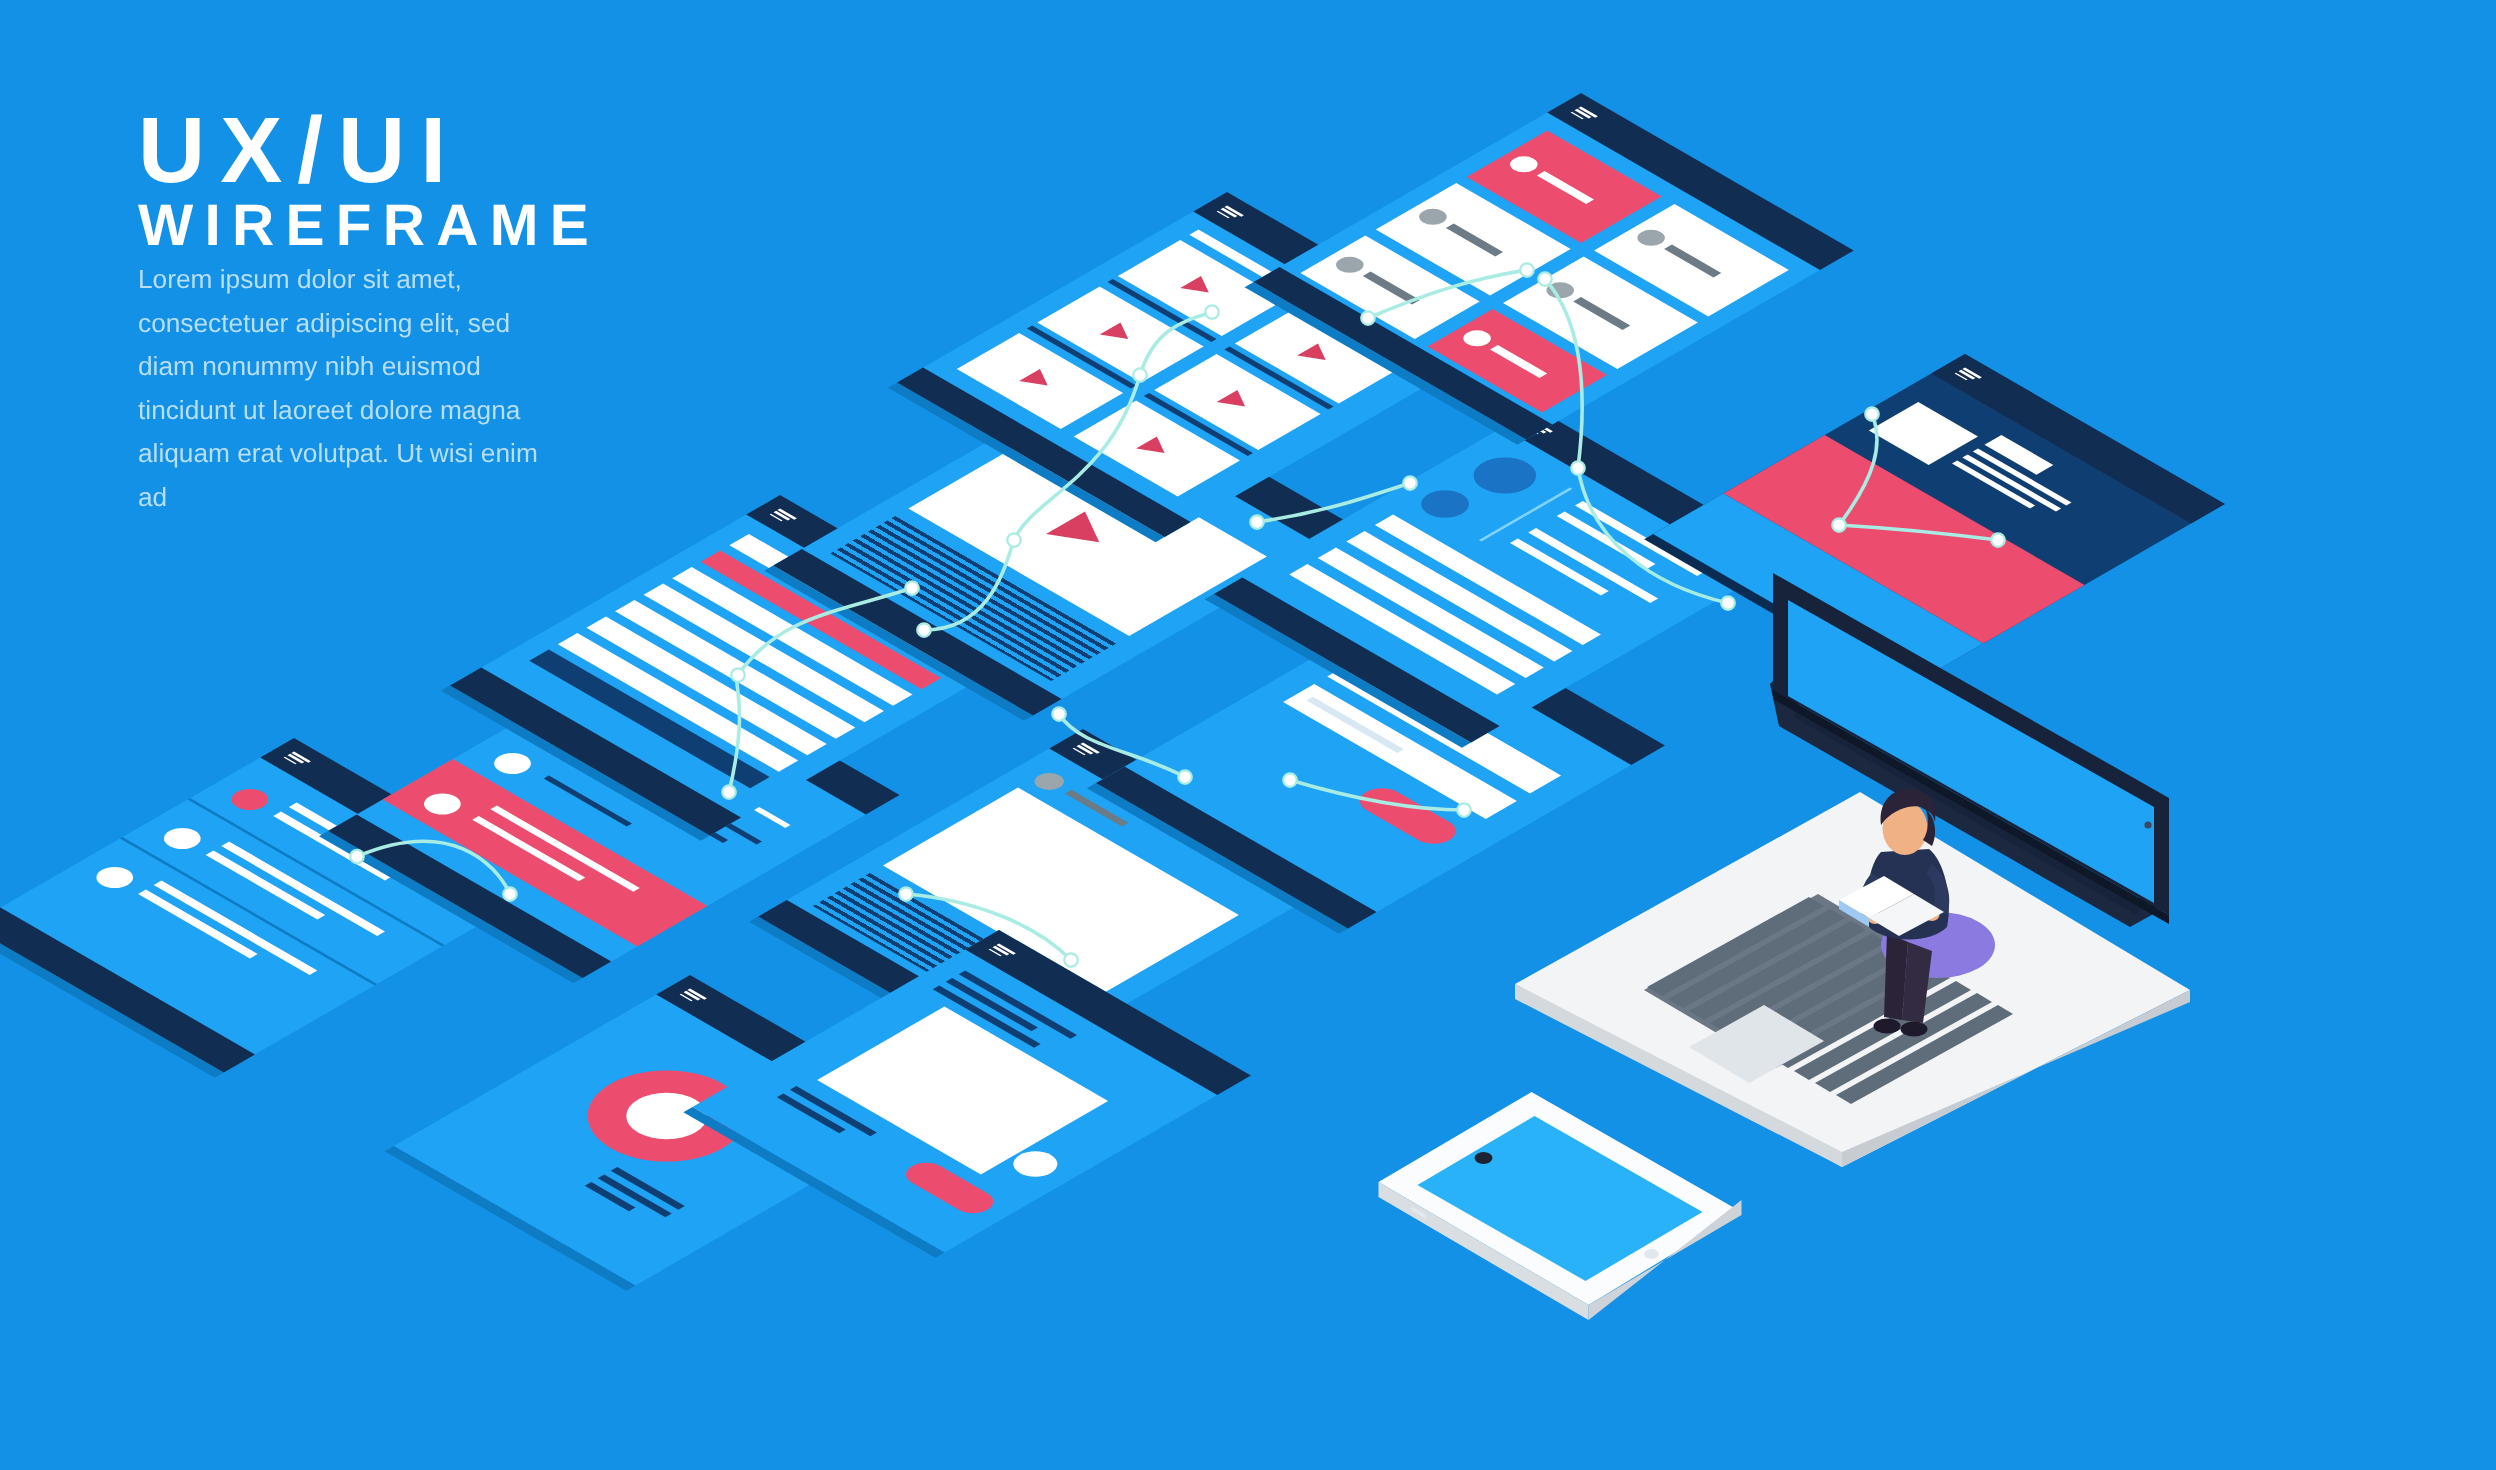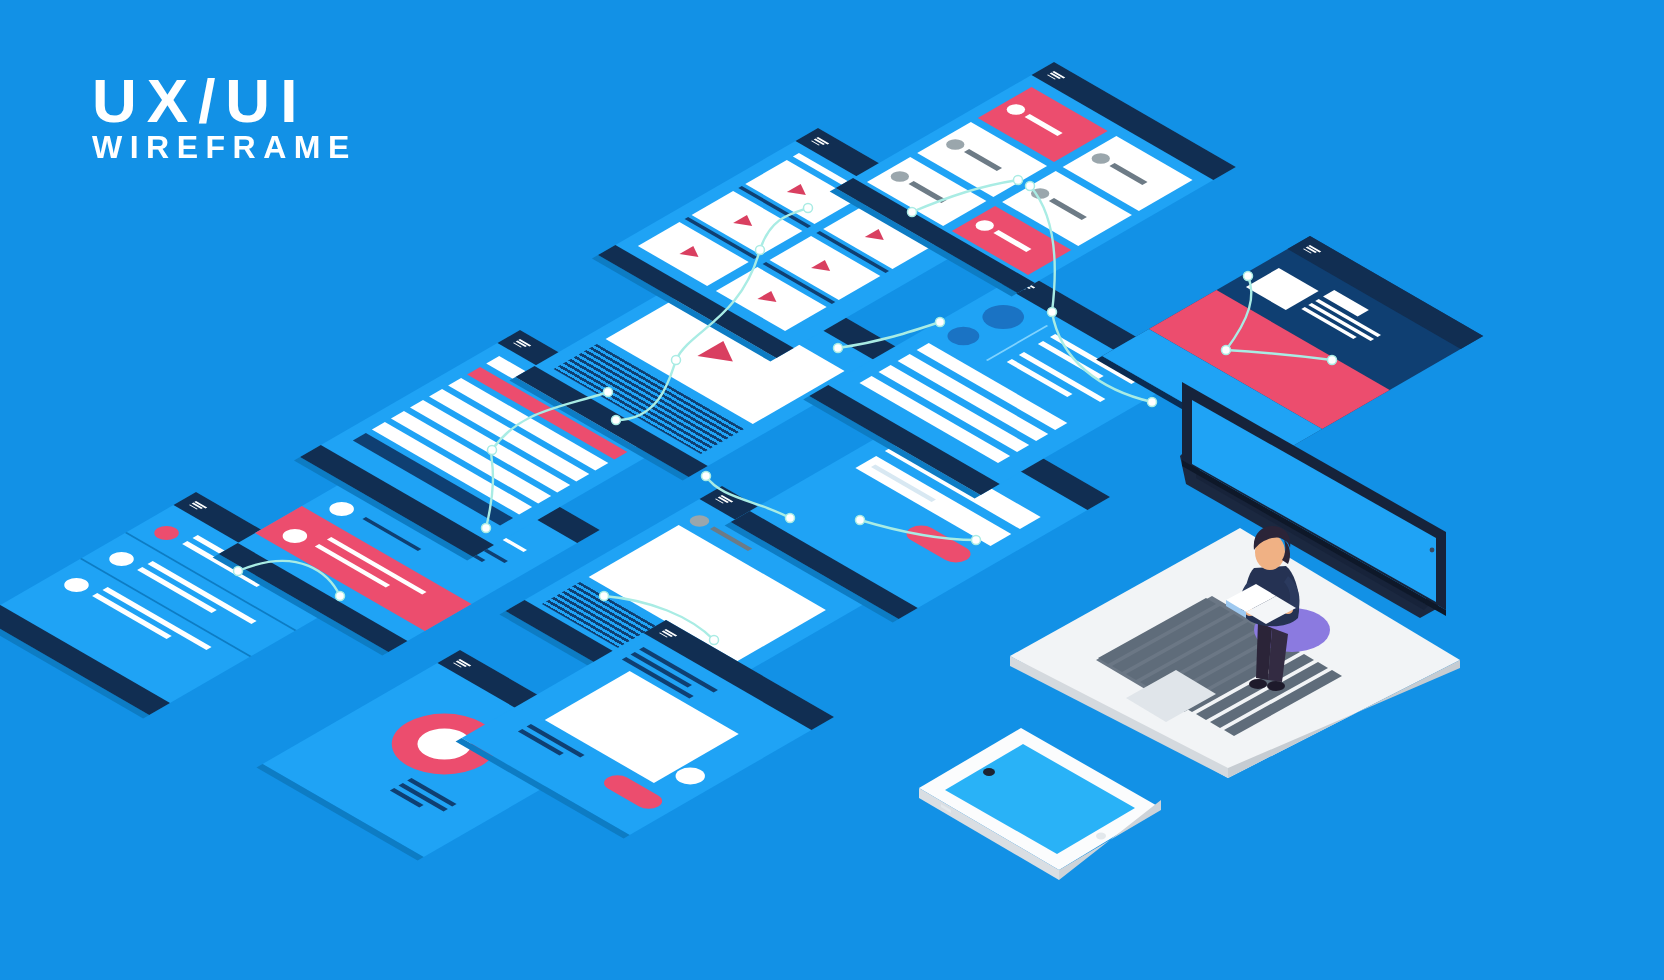--- a/index.html
+++ b/index.html
@@ -11,21 +11,21 @@
   }
   #stage{position:absolute;inset:0;width:1664px;height:980px;overflow:hidden;}
 
   
   #textblock{position:absolute;left:92px;top:72px;width:430px;z-index:60;}
   #title-main{
     font-size:62px;font-weight:bold;color:#ffffff;letter-spacing:10px;
     line-height:0.95;margin:0 0 0 0;
   }
   #title-sub1{
-    font-size:32px;font-weight:bold;color:#ffffff;letter-spacing:7.5px;
+    font-size:39px;font-weight:bold;color:#ffffff;letter-spacing:7.5px;
     line-height:1.05;margin:0;
   }
   #title-sub2{
     font-size:30px;font-weight:bold;color:#ffffff;letter-spacing:7.5px;
     line-height:1.05;margin:0 0 16px 0;
   }
   #body-text{
     font-size:17.5px;color:#b8dff7;line-height:1.66;max-width:285px;margin:0;
   }
   .card{
@@ -63,20 +63,21 @@
   #phone{position:absolute;left:905px;top:700px;width:270px;height:180px;z-index:46;}
 </style>
 </head>
 <body style="background: rgb(18, 145, 230);">
 
 <div id="stage">
 
   <div id="textblock">
     <div id="title-main">UX/UI</div>
     <div id="title-sub1">WIREFRAME</div>
+    <p id="body-text">Lorem ipsum dolor sit amet, consectetuer adipiscing elit, sed diam nonummy nibh euismod tincidunt ut laoreet dolore magna aliquam erat volutpat. Ut wisi enim ad</p>
   </div>
 
   <div class="card" style="left:196px;top:492px;width:196px;height:250px;">
     <div class="shadow-edge"></div>
     <div class="topbar">
       <div class="burger">
           <i></i>
           <i></i>
           <i></i>
         </div>

